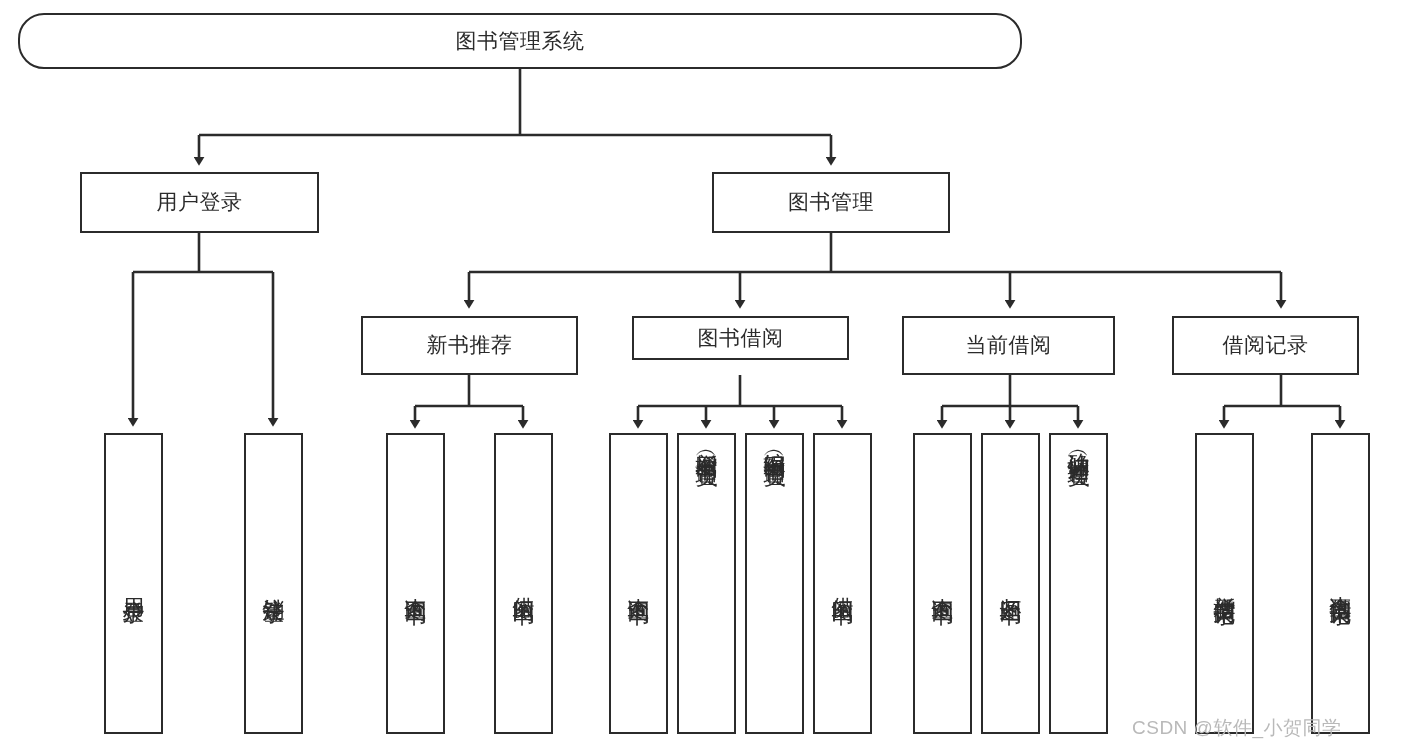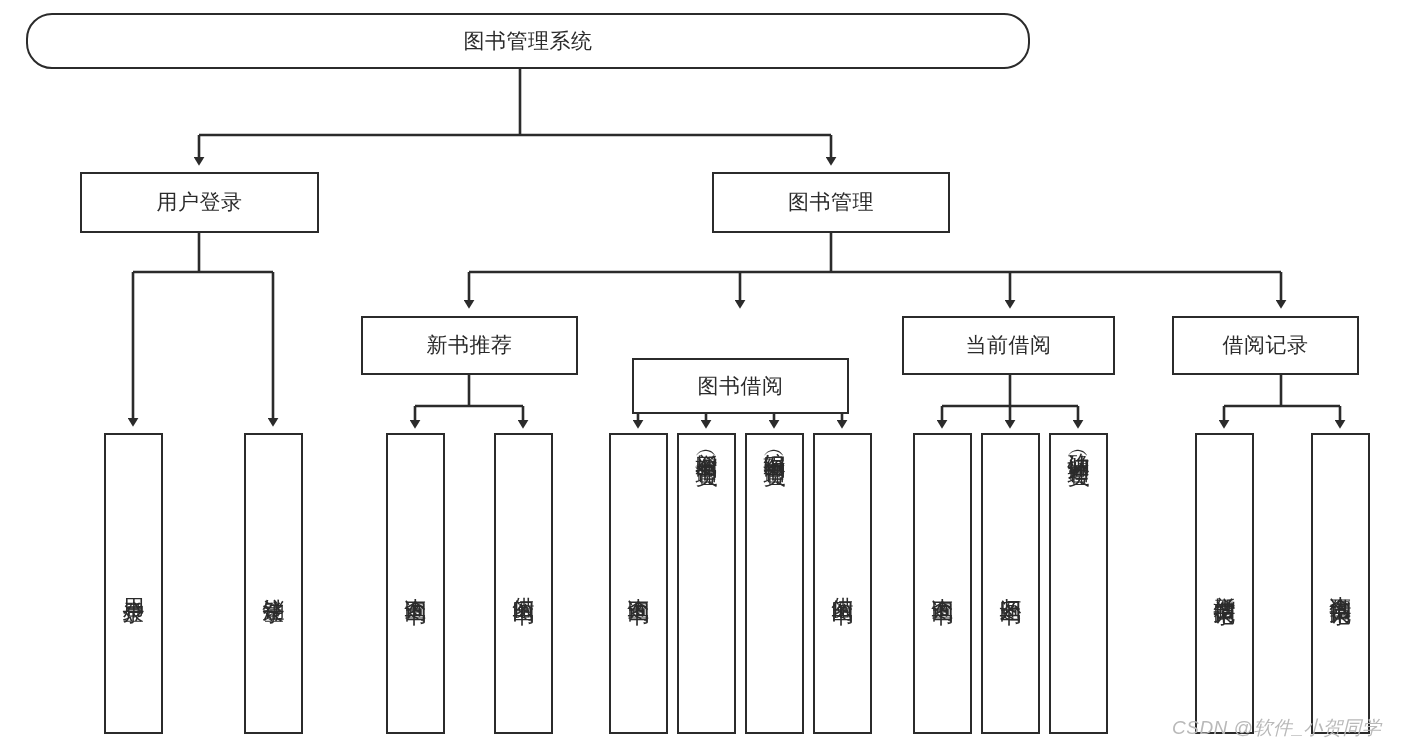--- a/index.html
+++ b/index.html
@@ -119,35 +119,35 @@
       <path d="M1010,406 L1010,421" marker-end="url(#arrow)"></path>
       <path d="M1078,406 L1078,421" marker-end="url(#arrow)"></path>
 
       <path d="M1281,375 L1281,406"></path>
       <path d="M1224,406 L1340,406"></path>
       <path d="M1224,406 L1224,421" marker-end="url(#arrow)"></path>
       <path d="M1340,406 L1340,421" marker-end="url(#arrow)"></path>
     </g>
   </svg>
 
-  <div class="node h" style="left:26px; top:13px; width:1004px; height:56px;border-radius:26px;">
+  <div class="node h" style="left:18px; top:13px; width:1004px; height:56px;border-radius:26px;">
     <span class="label">图书管理系统</span>
   </div>
 
   <div class="node h" style="left:80px; top:172px; width:239px; height:61px;">
     <span class="label">用户登录</span>
   </div>
   <div class="node h" style="left:712px; top:172px; width:238px; height:61px;">
     <span class="label">图书管理</span>
   </div>
 
   <div class="node h" style="left:361px; top:316px; width:217px; height:59px;">
     <span class="label">新书推荐</span>
   </div>
-  <div class="node h" style="left:632px; top:316px; width:217px; height:56px;margin-top:42px;">
+  <div class="node h" style="left:632px; top:316px; width:217px; height:44px;">
     <span class="label">图书借阅</span>
   </div>
   <div class="node h" style="left:902px; top:316px; width:213px; height:59px;">
     <span class="label">当前借阅</span>
   </div>
   <div class="node h" style="left:1172px; top:316px; width:187px; height:59px;">
     <span class="label">借阅记录</span>
   </div>
 
   <div class="node v mid" style="left:104px; top:433px; width:59px; height:301px;">
@@ -187,15 +187,15 @@
     <span class="label">确认归还（管理员）</span>
   </div>
 
   <div class="node v mid" style="left:1195px; top:433px; width:59px; height:301px;">
     <span class="label">新增借阅记录</span>
   </div>
   <div class="node v mid" style="left:1311px; top:433px; width:59px; height:301px;">
     <span class="label">查询借阅记录</span>
   </div>
 
-  <div class="watermark" style="left:1172px; top:715px;font-style:italic;">CSDN @软件_小贺同学</div>
+  <div class="watermark" style="left:1132px; top:715px;">CSDN @软件_小贺同学</div>
 
 </div>
 
 </body></html>

